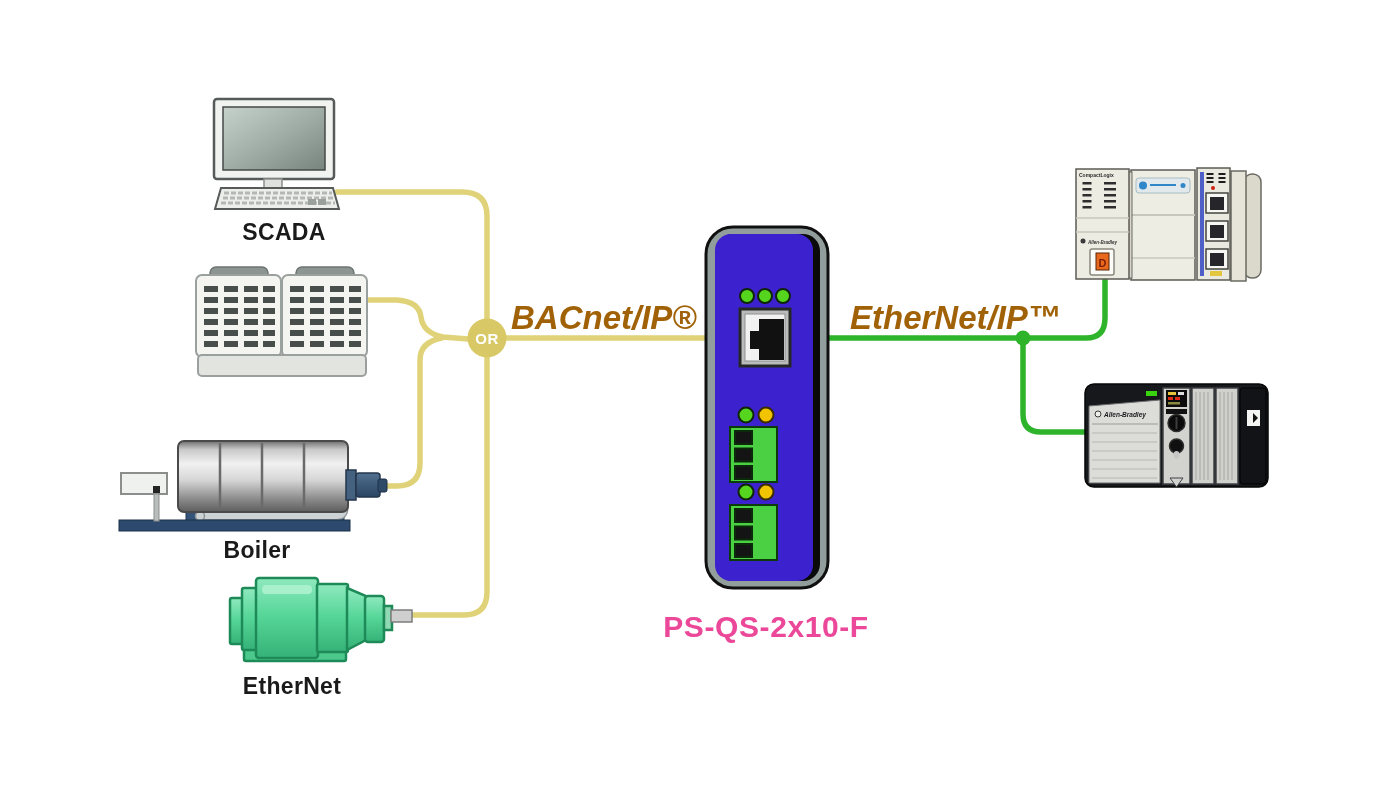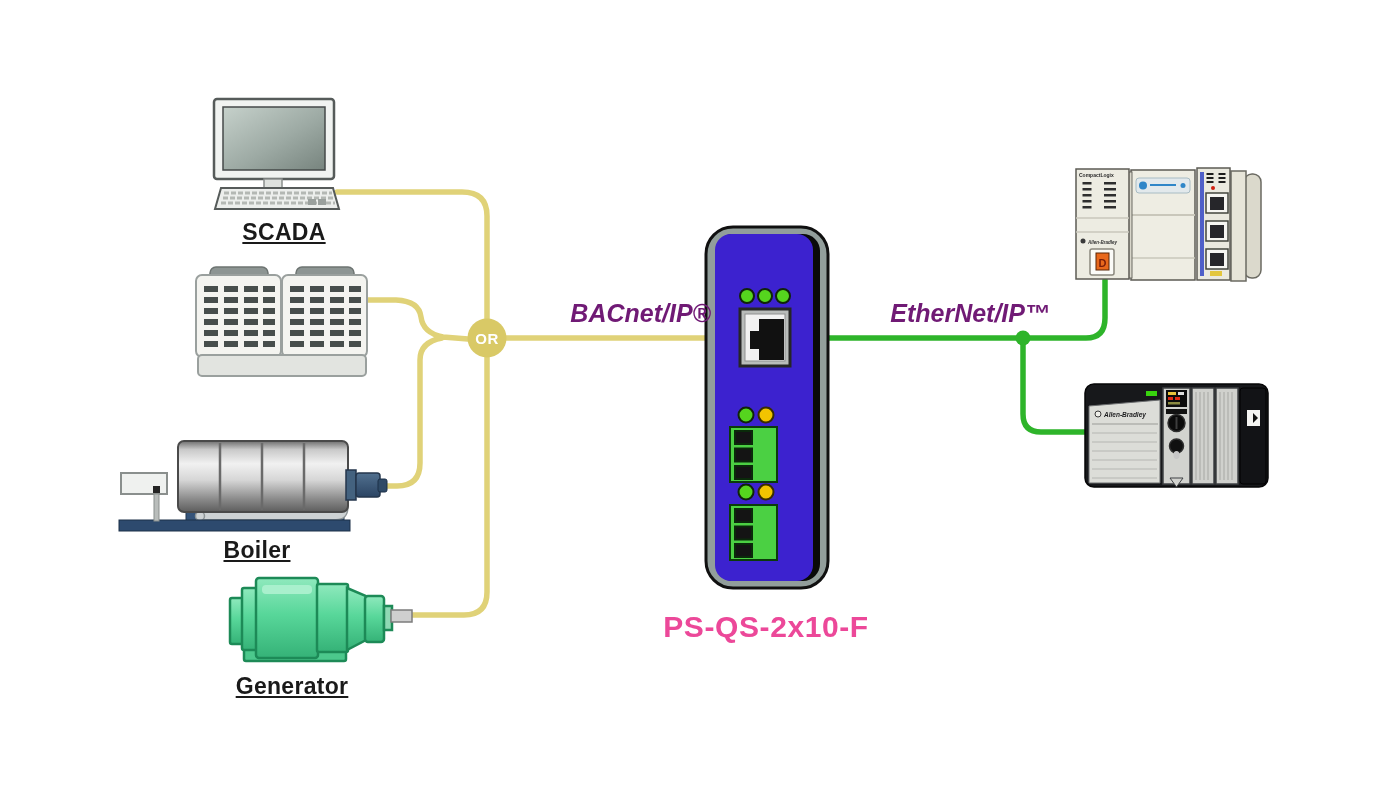--- a/index.html
+++ b/index.html
@@ -1,22 +1,22 @@
 <!DOCTYPE html>
 <html><head>
 <meta charset="utf-8">
 <style>
   html,body{margin:0;padding:0;background:#ffffff;}
   #canvas{position:relative;width:1387px;height:787px;background:#ffffff;overflow:hidden;
           font-family:"Liberation Sans",sans-serif;}
   #canvas svg{position:absolute;left:0;top:0;}
   .dev-label{position:absolute;text-align:center;font-weight:bold;font-size:23px;
-             color:#1a1a1a;letter-spacing:0.3px;text-decoration:underline;}
-  .proto-label{position:absolute;text-align:right;font-weight:bold;font-style:italic;
-               font-size:25px;color:#701a75;}
+             color:#1a1a1a;letter-spacing:0.3px;}
+  .proto-label{position:absolute;text-align:left;font-weight:bold;font-style:italic;
+               font-size:33px;color:#a16207;}
   .model-label{position:absolute;text-align:center;font-weight:bold;font-size:30px;
                color:#ec4899;letter-spacing:0.6px;}
 </style>
 </head>
 <body>
 
 <div id="canvas">
 <svg width="1387" height="787" viewBox="0 0 1387 787">
   <defs>
     <linearGradient id="screenGrad" x1="0" y1="0" x2="1" y2="1">
@@ -230,17 +230,17 @@
     <line x1="1232" y1="392" x2="1232" y2="480" stroke="#a6a7a3" stroke-width="1"></line>
 
     <rect x="1240" y="388" width="26" height="96" rx="3" fill="#121316" stroke="#000000" stroke-width="1"></rect>
     <rect x="1247" y="410" width="13" height="16" fill="#f4f4f2"></rect>
     <path d="M 1253 413 L 1258 418 L 1253 423 Z" fill="#111111"></path>
   </g>
 </svg>
 
 <div class="dev-label" style="left:184px;top:219px;width:200px;">SCADA</div>
 <div class="dev-label" style="left:157px;top:537px;width:200px;">Boiler</div>
-<div class="dev-label" style="left:192px;top:673px;width:200px;">Generator</div>
+<div class="dev-label" style="left:192px;top:673px;width:200px;">EtherNet</div>
 <div class="proto-label" style="left:511px;top:299px;width:200px;">BACnet/IP®</div>
 <div class="proto-label" style="left:850px;top:299px;width:200px;">EtherNet/IP™</div>
 <div class="model-label" style="left:616px;top:610px;width:300px;">PS-QS-2x10-F</div>
 </div>
 
 </body></html>

